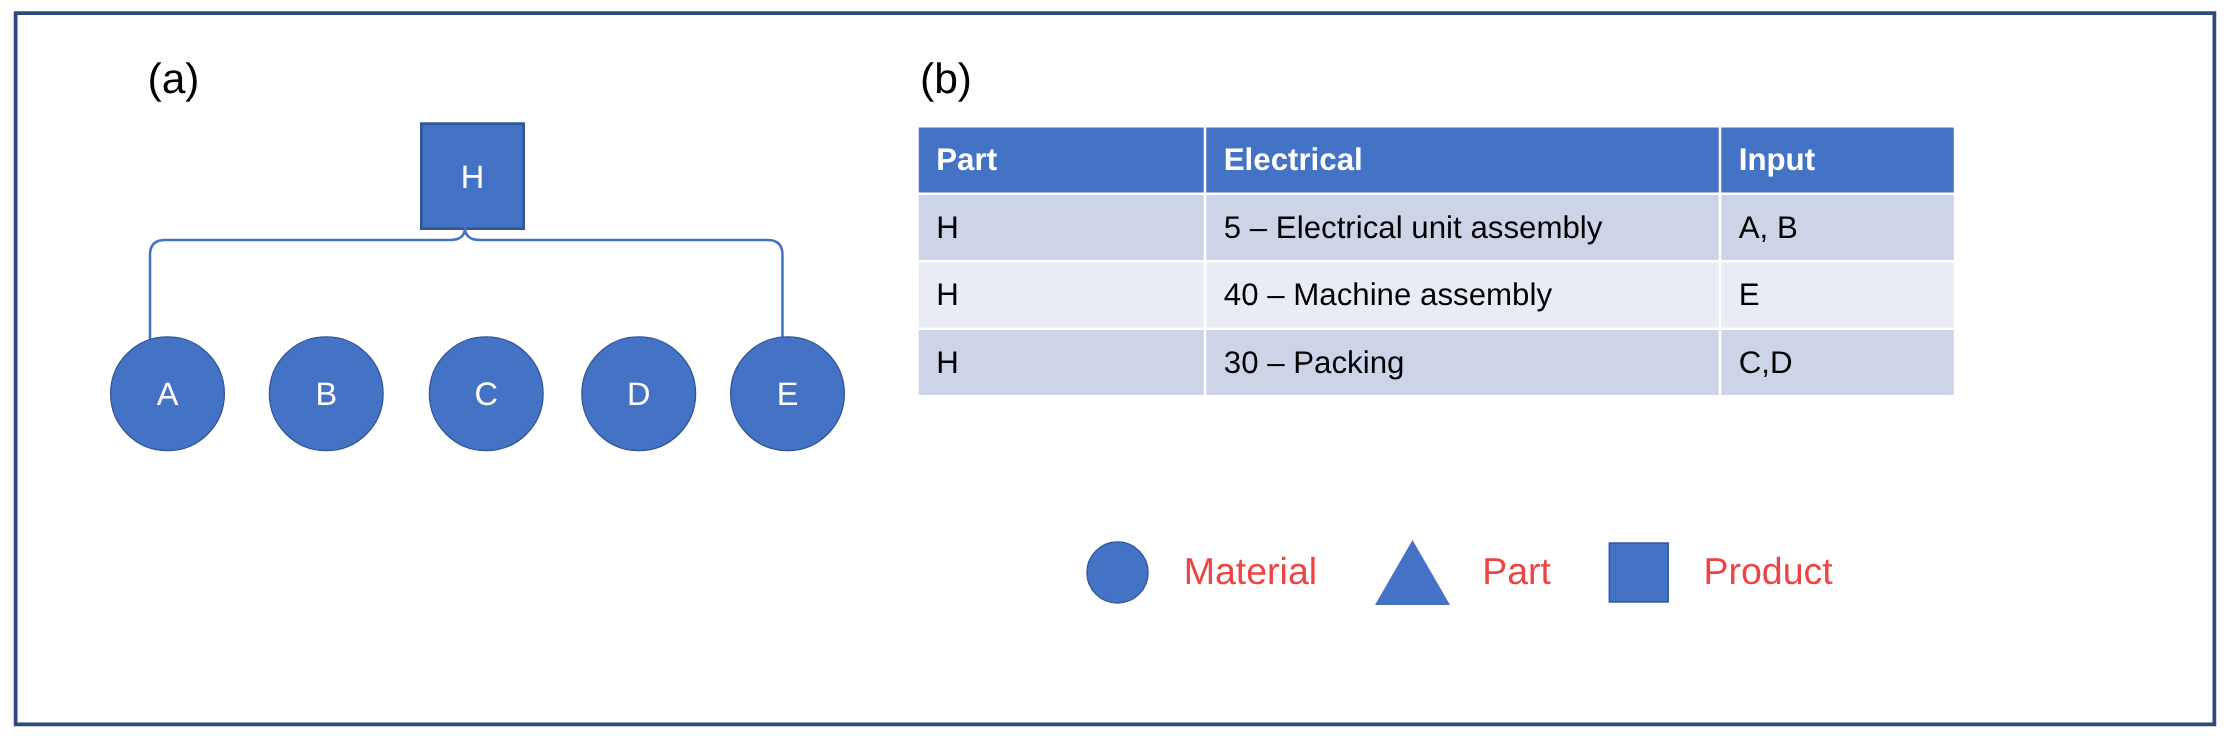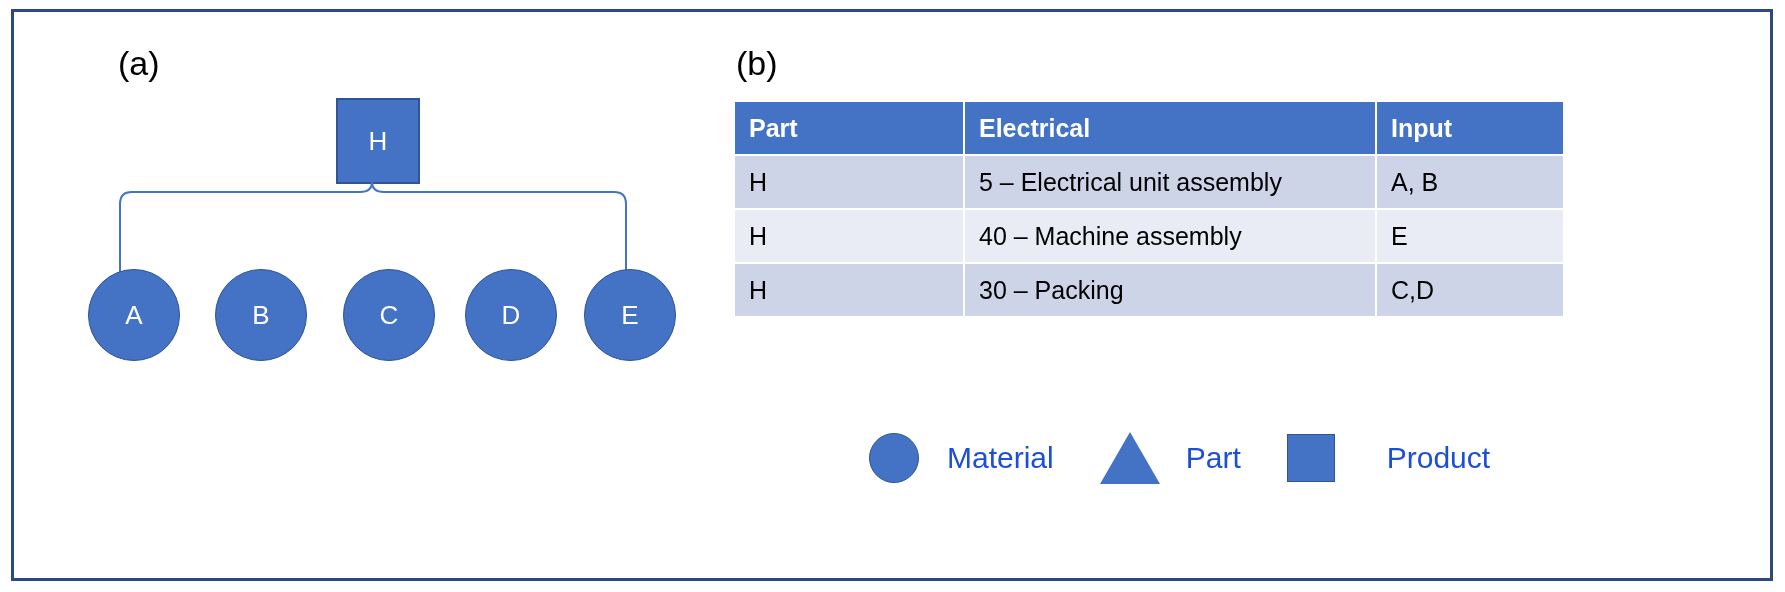--- a/index.html
+++ b/index.html
@@ -145,21 +145,21 @@
     display: flex;
     align-items: center;
     gap: 0px;
   }
   .legend-item {
     display: flex;
     align-items: center;
   }
   .legend-label {
     font-size: 30px;
-    color: #1d4ed8;
+    color: #ef4444;
     font-family: "Liberation Sans", sans-serif;
     white-space: nowrap;
   }
   .sym-circle {
     width: 50px;
     height: 50px;
     border-radius: 50%;
     background: #4472c4;
     border: 1px solid #2f5597;
     box-sizing: border-box;
@@ -175,21 +175,21 @@
     width: 48px;
     height: 48px;
     background: #4472c4;
     border: 1px solid #2f5597;
     box-sizing: border-box;
   }
   #legend-material { margin-left: 0px; }
   #legend-material .legend-label { margin-left: 28px; }
   #legend-part { margin-left: 46px; }
   #legend-part .legend-label { margin-left: 26px; }
-  #legend-product { margin-left: 46px; gap: 24px; }
+  #legend-product { margin-left: 46px; }
   #legend-product .legend-label { margin-left: 28px; }
 </style>
 </head>
 <body>
 
 <div id="page">
   <div class="outer-frame">
 
     <div id="tree-panel">
 

